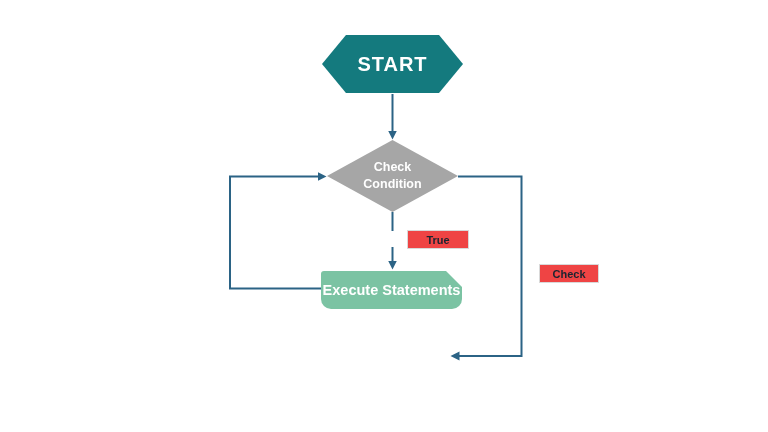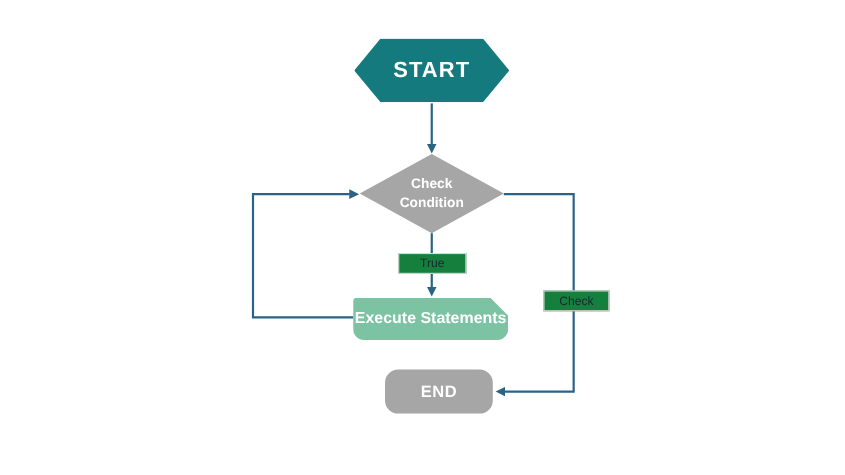--- a/index.html
+++ b/index.html
@@ -70,29 +70,30 @@
     width: 98px; height: 40px;
     background: var(--shape_gray, #a6a6a6);
     border-radius: 12px;
     font-size: 15px;
     letter-spacing: 0.5px;
   }
 
   
   .branch-label {
     position: absolute;
-    background: #15803d;
+    background: #ef4444;
     border: 1px solid var(--branch_border, #d9d9d9);
     color: var(--branch_text, #1b2430);
     font-size: 11px;
-    font-weight: 400;
+    font-weight: 700;
     display: flex;
     align-items: center;
     justify-content: center;
     z-index: 3;
+    margin-left: 45px;
   }
   .branch-true  { left: 362px; top: 230px; width: 60px; height: 17px; }
   .branch-false { left: 494px; top: 264px; width: 58px; height: 17px; }
 
   
   .logo {
     position: absolute;
     left: 641px; top: 388px;
     display: flex;
     align-items: center;
@@ -128,21 +129,18 @@
   </div>
 
   <div class="shape diamond">
     <span>Check Condition</span>
   </div>
 
   <div class="shape process">
     <span>Execute Statements</span>
   </div>
 
-  <div class="shape end">
-    <span>END</span>
-  </div>
 
   <div class="branch-label branch-true">True</div>
   <div class="branch-label branch-false">Check</div>
 
 
 </div>
 
 </body></html>

